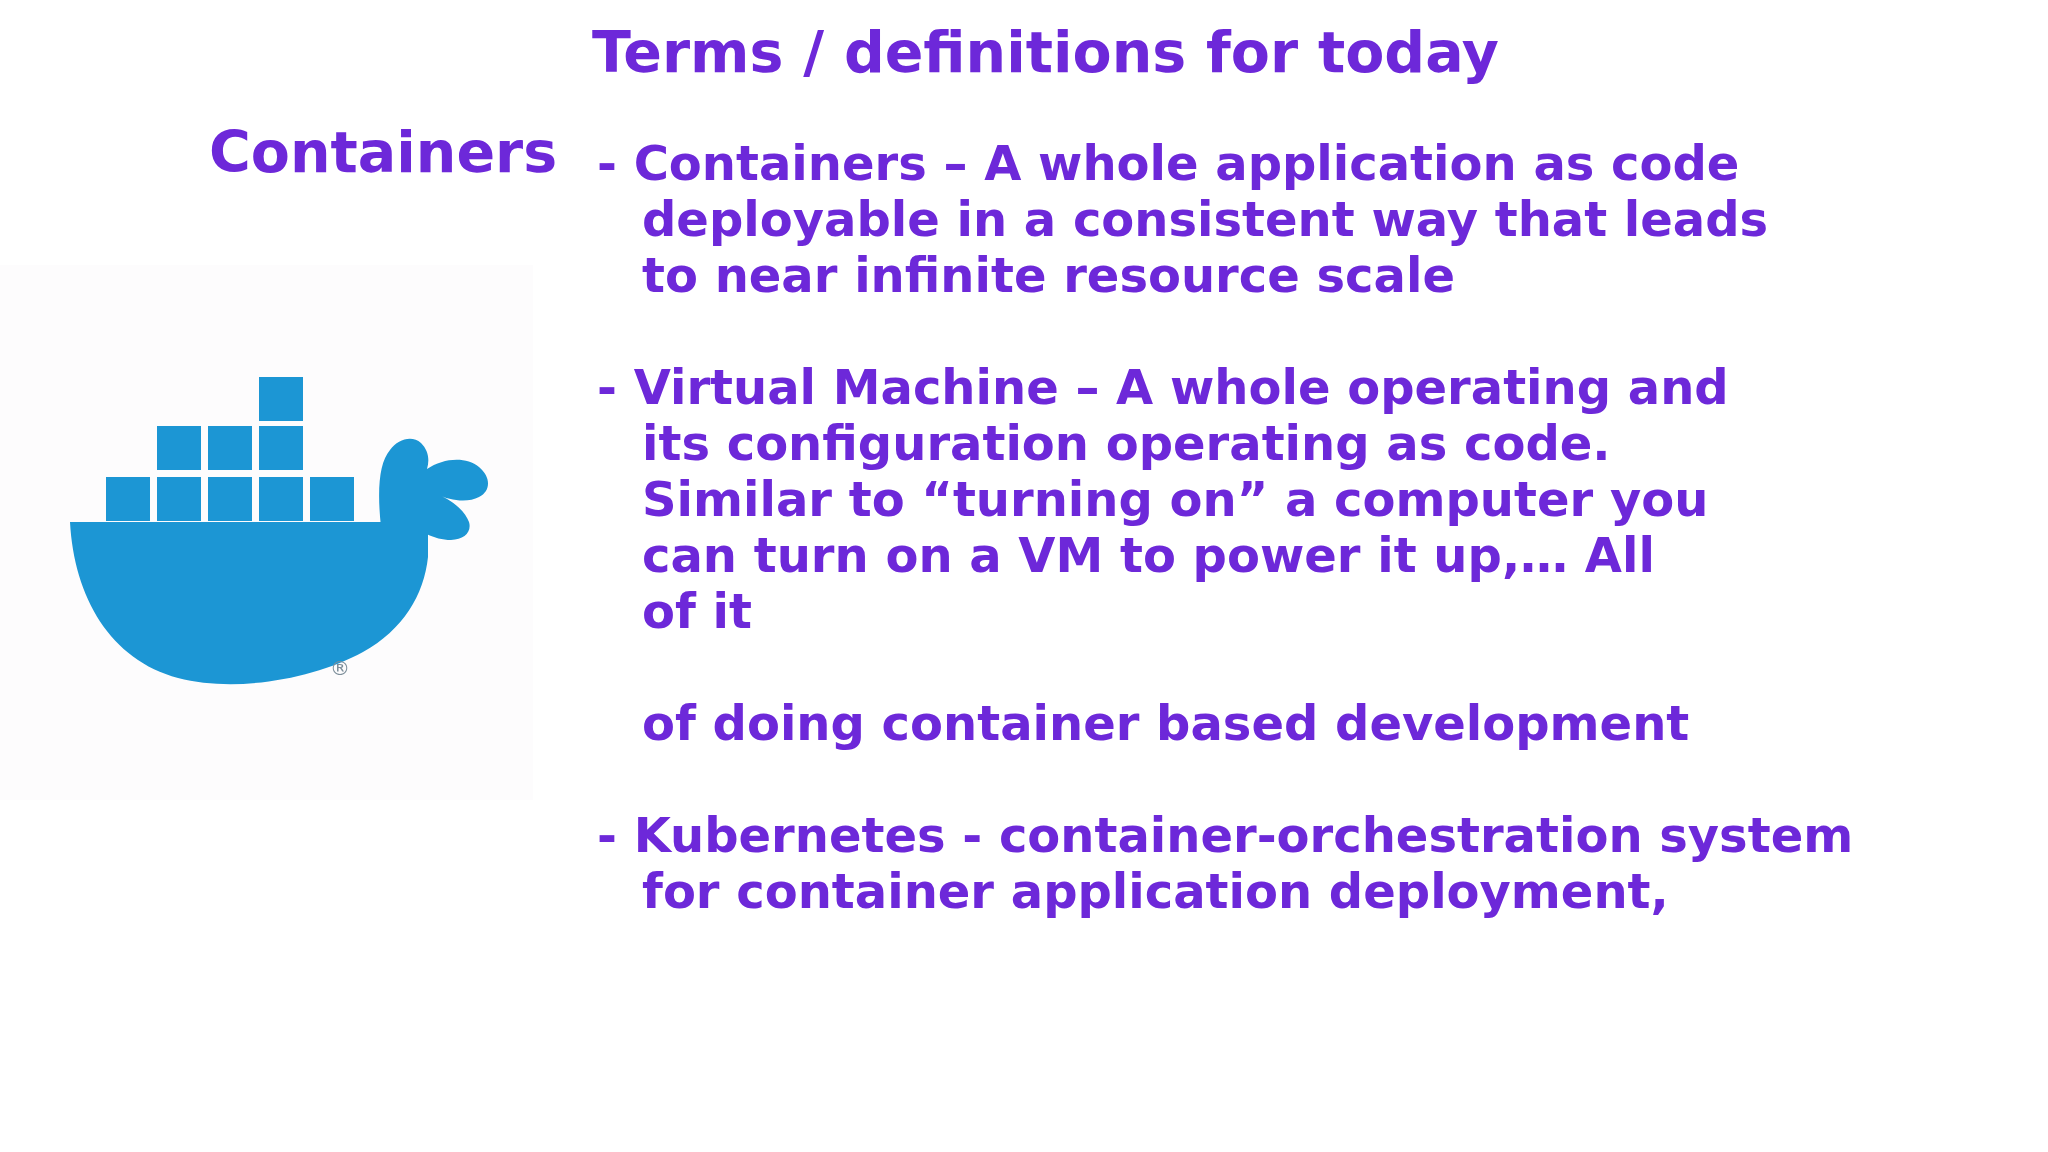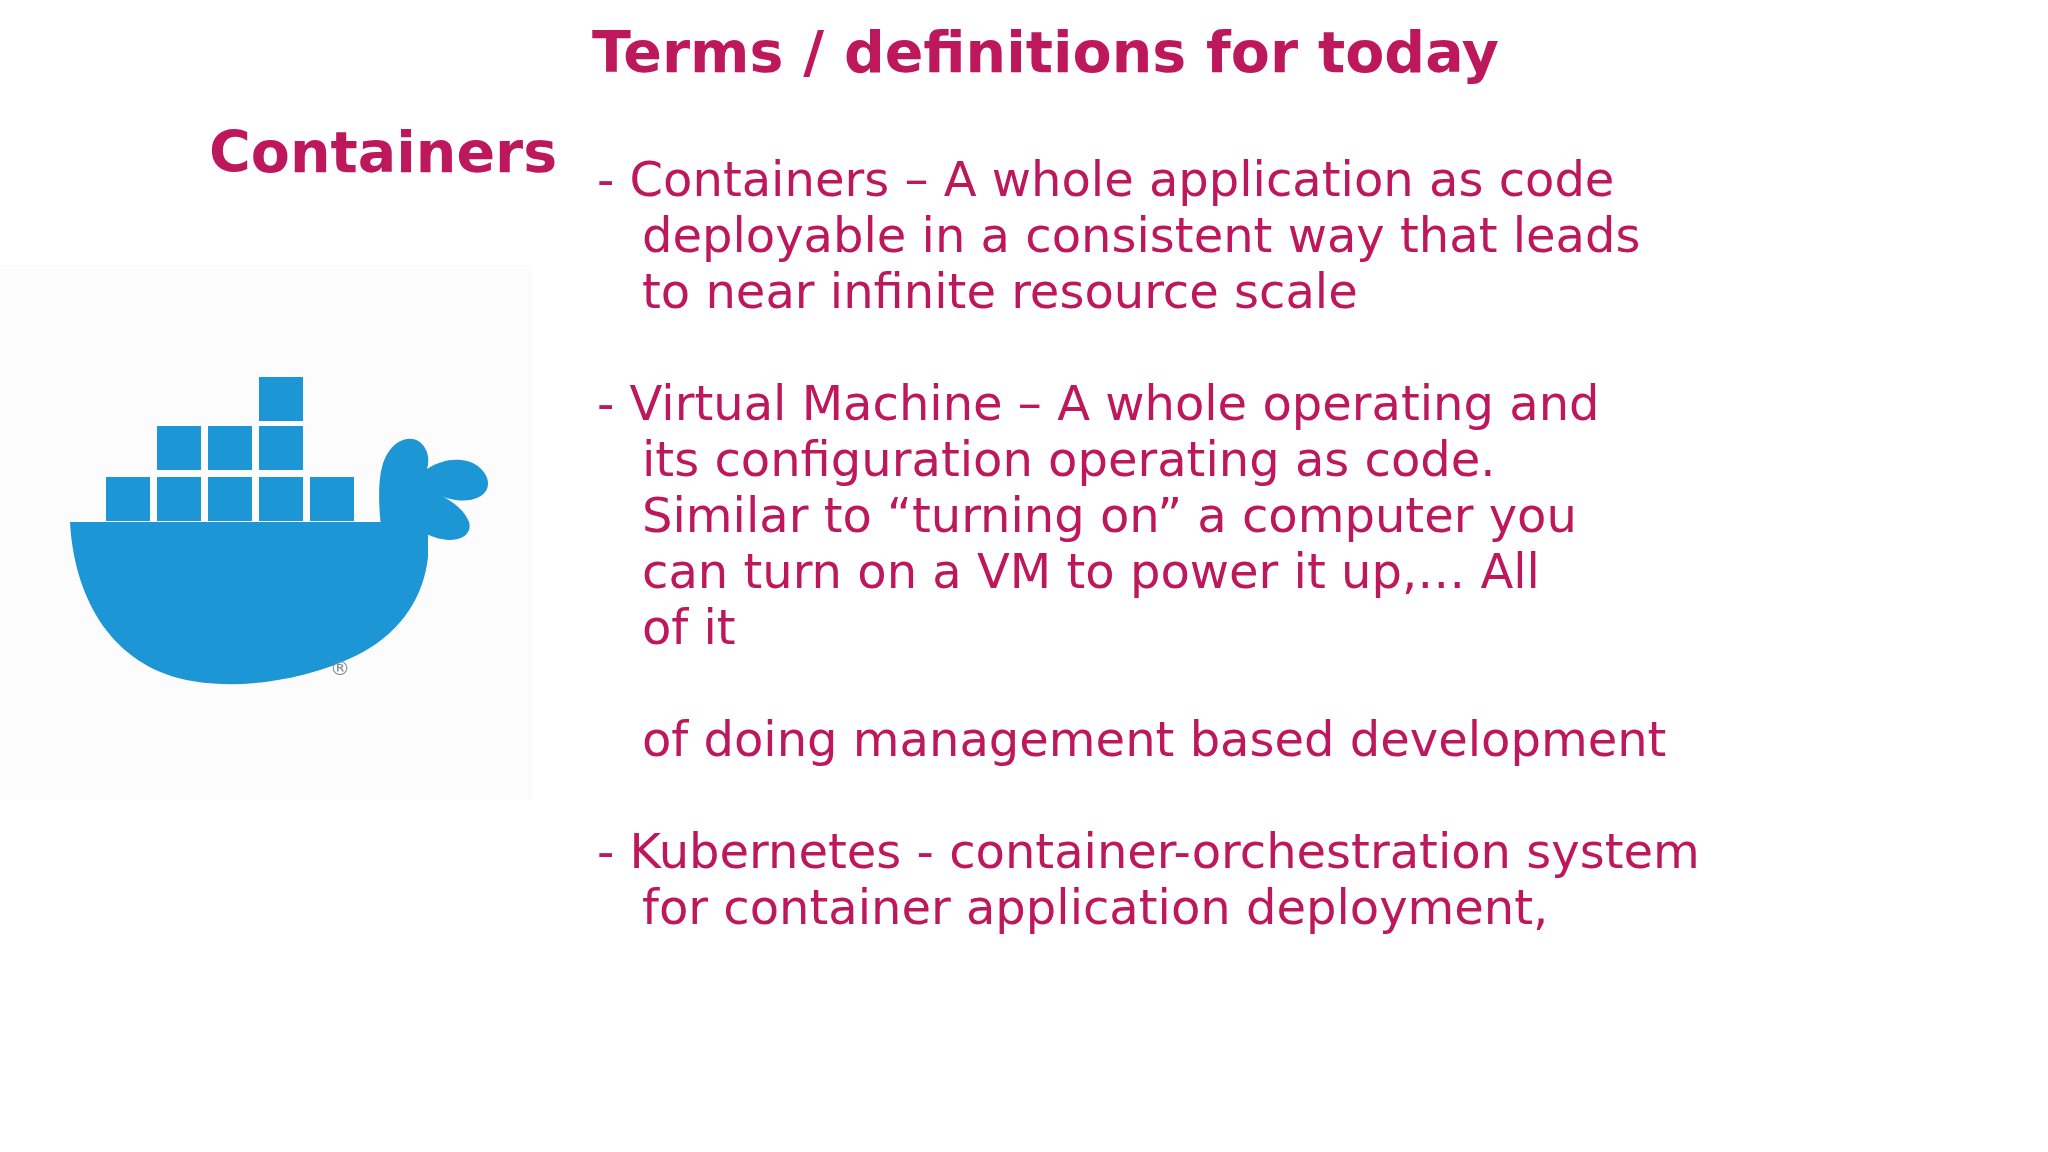--- a/index.html
+++ b/index.html
@@ -3,21 +3,21 @@
 <meta charset="utf-8">
 <style>
   html, body { margin: 0; padding: 0; background: #ffffff; }
   .slide {
     position: relative;
     width: 2048px;
     height: 1152px;
     background: #ffffff;
     overflow: hidden;
     font-family: "DejaVu Sans", "Liberation Sans", sans-serif;
-    color: #be185d;
+    color: #6d28d9;
   }
   .slide-title {
     position: absolute;
     left: 592px;
     top: 24px;
     font-size: 57px;
     line-height: 57px;
     font-weight: bold;
     white-space: nowrap;
   }
@@ -40,21 +40,21 @@
   }
   .logo-box svg { display: block; width: 100%; height: 100%; }
   .bullets {
     position: absolute;
     left: 597px;
     top: 135px;
     width: 1350px;
     font-size: 48px;
     line-height: 56px;
   }
-  .bullet { margin: 16px 0 56px 0; }
+  .bullet { margin: 0 0 56px 0; font-weight: bold; }
   .bullet:last-child { margin-bottom: 0; }
   .line { white-space: nowrap; }
   .line.cont { padding-left: 45px; }
 </style>
 </head>
 <body>
 
 <div class="slide">
 
   <div class="slide-title">Terms / definitions for today</div>
@@ -112,21 +112,21 @@
 
     <div class="bullet">
       <div class="line">- Virtual Machine – A whole operating and</div>
       <div class="line cont">its configuration operating as code.</div>
       <div class="line cont">Similar to “turning on” a computer you</div>
       <div class="line cont">can turn on a VM to power it up,… All</div>
       <div class="line cont">of it</div>
     </div>
 
     <div class="bullet">
-      <div class="line cont">of doing management based development</div>
+      <div class="line cont">of doing container based development</div>
     </div>
 
     <div class="bullet">
       <div class="line">- Kubernetes - container-orchestration system</div>
       <div class="line cont">for container application deployment,</div>
     </div>
 
   </div>
 
 </div>

